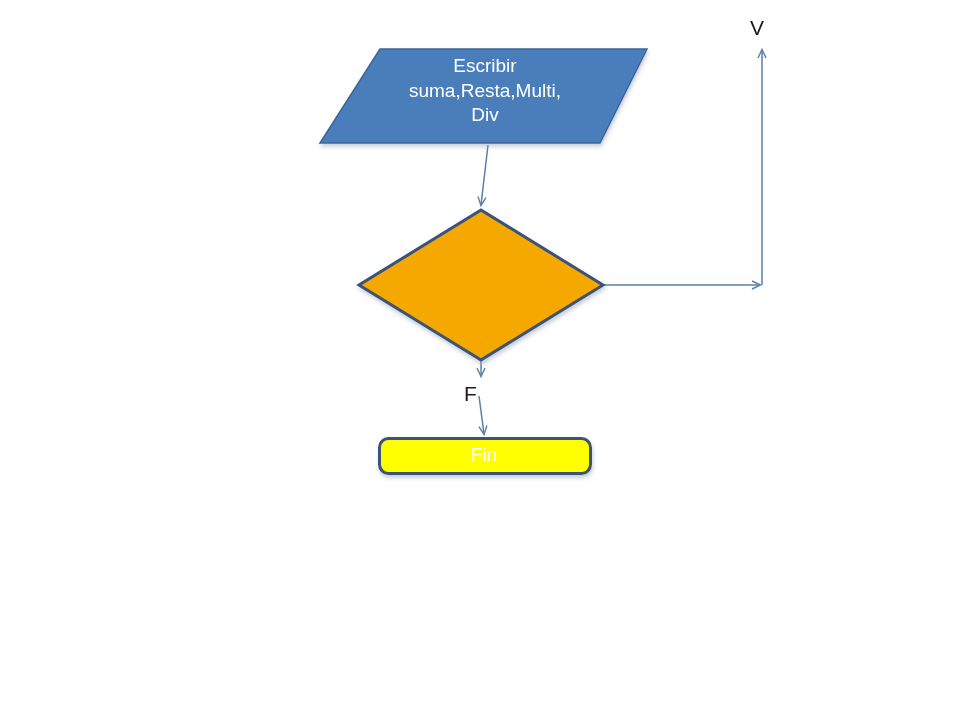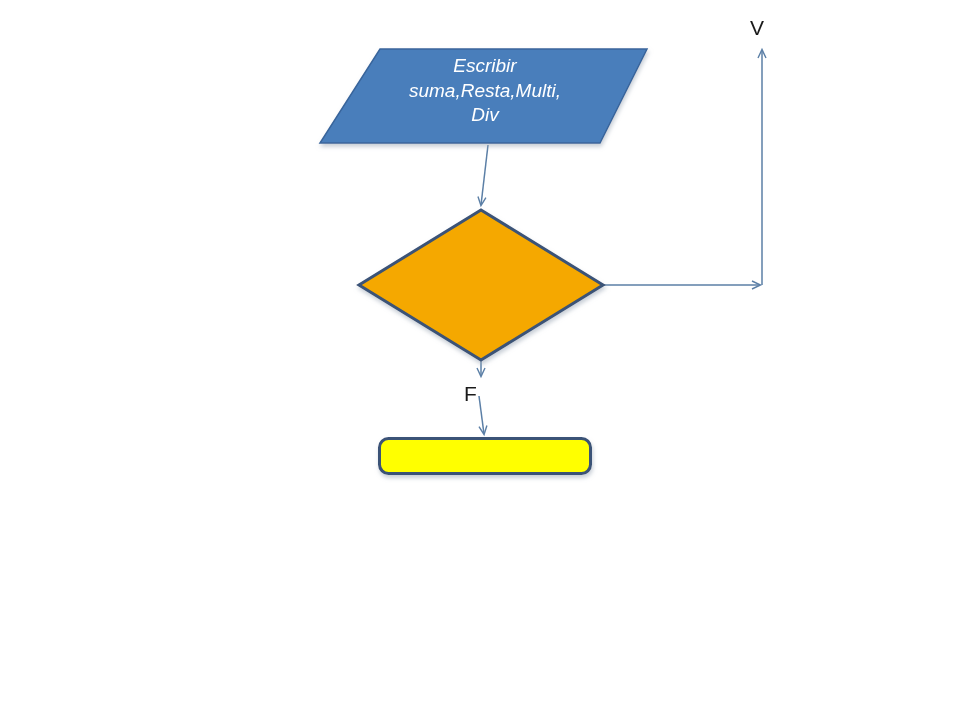--- a/index.html
+++ b/index.html
@@ -32,21 +32,20 @@
     font-family: "Liberation Sans", sans-serif;
     line-height: 1.30;
     pointer-events: none;
     white-space: pre-line;
   }
   #label-escribir {
     left: 360px;
     top: 54px;
     width: 250px;
     font-size: 19px;
-    font-style: italic;
   }
   #label-decision {
     left: 381px;
     top: 255px;
     width: 200px;
     font-size: 18px;
   }
   #label-fin {
     left: 378px;
     top: 443px;
@@ -100,18 +99,19 @@
     <polygon points="481,210 603,285 481,360 359,285" fill="#F5A800" stroke="#3A5277" stroke-width="3" filter="url(#softShadow)"></polygon>
 
     <rect x="379.5" y="438.5" width="211" height="35" rx="9" ry="9" fill="#FFFF00" stroke="#3A5277" stroke-width="3" filter="url(#softShadow)"></rect>
   </svg>
 
   <div class="node-label" id="label-escribir">Escribir
 suma,Resta,Multi,
 Div</div>
 
 
+  <div class="node-label" id="label-fin">Fin</div>
 
   <div class="edge-label" id="label-v">V</div>
 
   <div class="edge-label" id="label-f">F</div>
 
 </div>
 
 </body></html>

